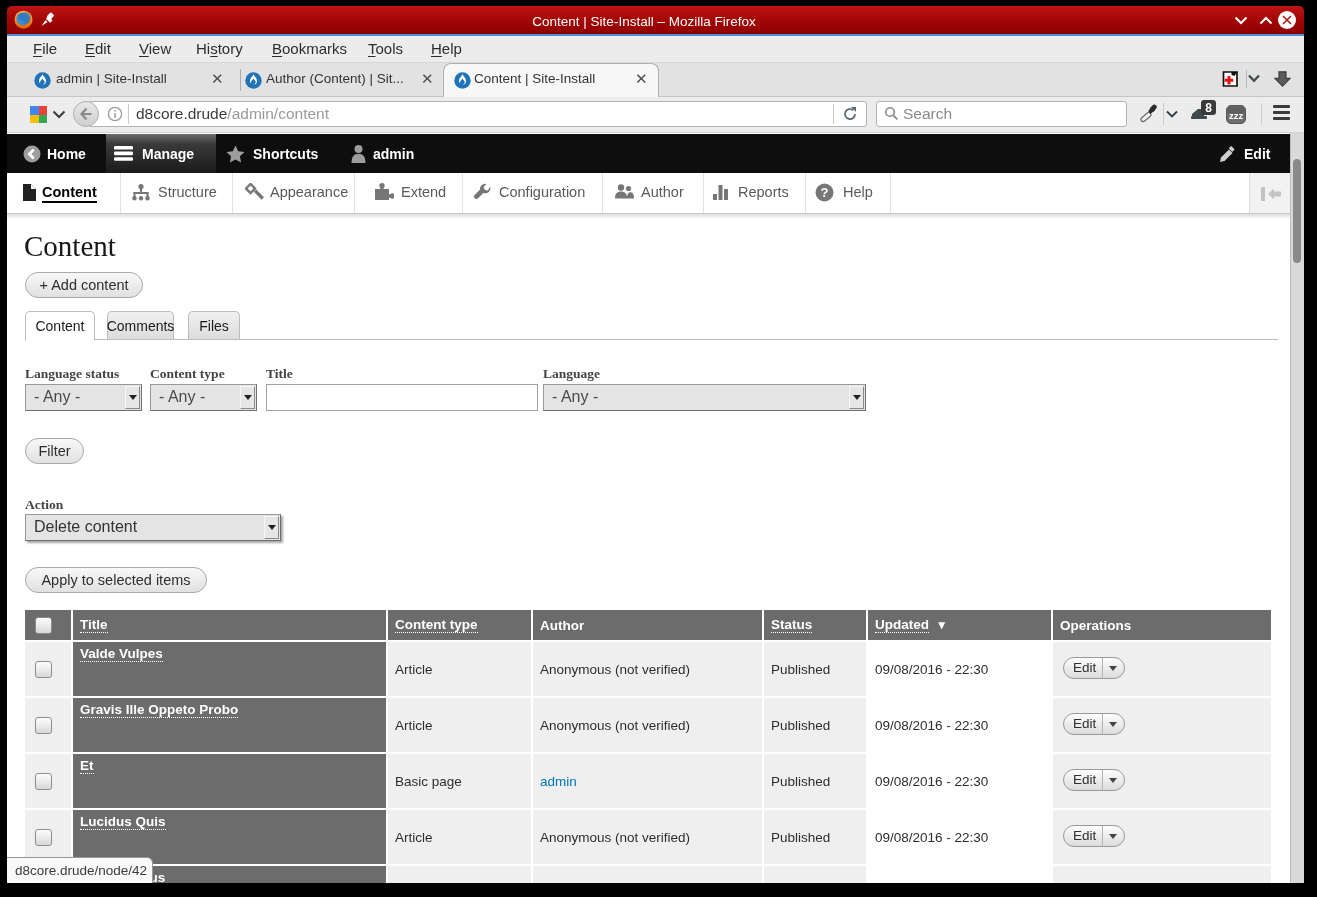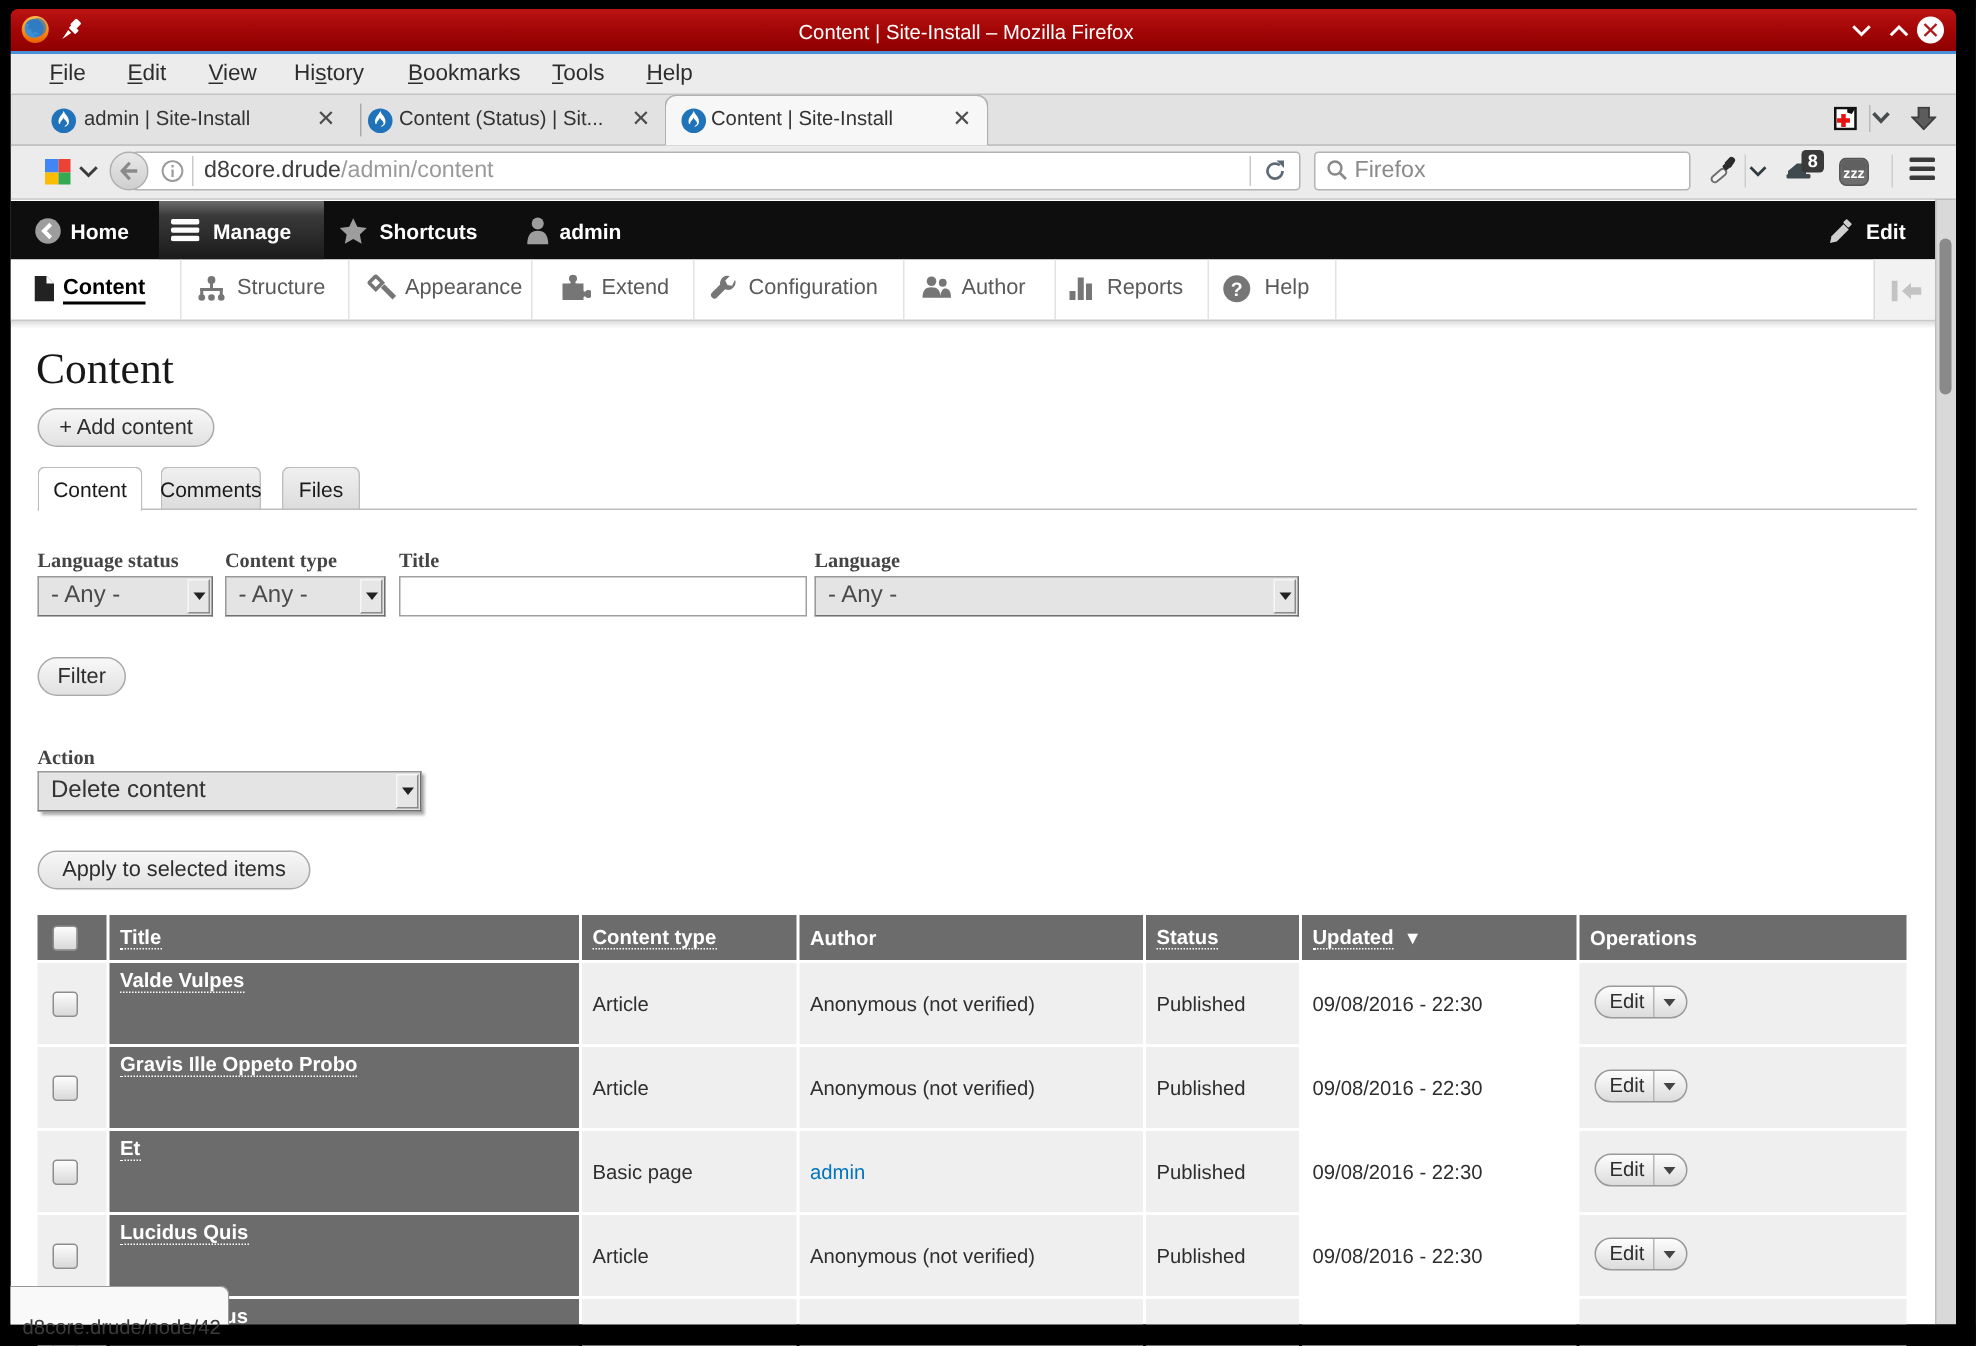--- a/index.html
+++ b/index.html
@@ -68,21 +68,21 @@
 .cb{width:15px;height:15px;border:1px solid #8d8d8d;border-radius:3px;
   background:linear-gradient(180deg,#fdfdfd,#d8d8d8);}
 .editbtn{display:inline-block;margin-left:3px;width:62px;height:22px;border:1px solid #999;border-radius:11px;
   background:linear-gradient(180deg,#fdfdfd,#dcdcdc);position:relative;box-sizing:border-box;}
 .editbtn:before{content:"Edit";position:absolute;left:9px;top:2px;font-size:13.5px;color:#2e2e2e;}
 .editbtn:after{content:"";position:absolute;right:7px;top:8px;width:0;height:0;
   border:4px solid transparent;border-top:5px solid #444;}
 .editbtn i{position:absolute;left:38px;top:0;width:1px;height:20px;background:#b5b5b5;}
 #tooltip{z-index:60;left:7px;top:857px;width:146px;height:26px;background:#f9f9f9;border:1px solid #989898;
   border-left:none;border-bottom:none;border-top-right-radius:6px;box-sizing:border-box;
-  font-size:13.5px;color:#3c3c3c;padding:19px 0 0 8px;}
+  font-size:13.5px;color:#3c3c3c;padding:5px 0 0 8px;}
 </style>
 </head>
 <body>
 <div id="root">
 
   <div class="abs" id="titlebar"></div>
   <div class="abs" id="titletext">Content | Site-Install – Mozilla Firefox</div>
   <div class="abs" id="blueline"></div>
 
   <div class="abs" id="menubar"></div>
@@ -138,21 +138,21 @@
     <div class="tabtitle" style="left:31px;">admin | Site-Install</div>
     <div class="tabclose" style="left:186px;">✕</div>
   </div>
   <div class="tab" style="left:240px;width:200px;">
     <svg class="tabicon" style="left:5px;" width="17" height="17" viewBox="0 0 17 17">
         <circle cx="8.5" cy="8.5" r="8.2" fill="#2072b9"></circle>
         <path d="M8.5,1.5 C8.5,4 5,5.5 5,9 a3.5,3.5 0 0 0 7,0 C12,5.5 8.5,4 8.5,1.5 Z" fill="#fff"></path>
         <path d="M8.3,6 C8.3,8 5.8,8.6 6.2,10.6 a2.4,2.4 0 0 0 4.6,-0.4 C10.4,8 8.3,7.8 8.3,6 Z" fill="#2072b9"></path>
         <ellipse cx="7" cy="11.8" rx="2.2" ry="1.4" fill="#2072b9"></ellipse>
       </svg>
-    <div class="tabtitle" style="left:26px;">Content (Status) | Sit...</div>
+    <div class="tabtitle" style="left:26px;">Author (Content) | Sit...</div>
     <div class="tabclose" style="left:181px;">✕</div>
   </div>
   <div class="tab" style="left:443px;width:258px;">
     <svg class="tabicon" style="left:11px;" width="17" height="17" viewBox="0 0 17 17">
         <circle cx="8.5" cy="8.5" r="8.2" fill="#2072b9"></circle>
         <path d="M8.5,1.5 C8.5,4 5,5.5 5,9 a3.5,3.5 0 0 0 7,0 C12,5.5 8.5,4 8.5,1.5 Z" fill="#fff"></path>
         <path d="M8.3,6 C8.3,8 5.8,8.6 6.2,10.6 a2.4,2.4 0 0 0 4.6,-0.4 C10.4,8 8.3,7.8 8.3,6 Z" fill="#2072b9"></path>
         <ellipse cx="7" cy="11.8" rx="2.2" ry="1.4" fill="#2072b9"></ellipse>
       </svg>
     <div class="tabtitle" style="left:31px;">Content | Site-Install</div>
@@ -197,21 +197,21 @@
   <div class="abs" style="left:833px;top:104px;width:1px;height:20px;background:#c9c9c9;"></div>
   <svg class="abs" style="left:842px;top:106px;" width="16" height="16" viewBox="0 0 16 16">
     <path d="M13,8 a5,5 0 1 1 -1.8,-3.8" stroke="#5c6a76" stroke-width="1.8" fill="none"></path>
     <path d="M9,1 h5 v5 Z" fill="#5c6a76"></path>
   </svg>
   <div class="field" style="left:876px;top:101px;width:251px;height:26px;"></div>
   <svg class="abs" style="left:884px;top:106px;" width="15" height="15" viewBox="0 0 15 15">
     <circle cx="6" cy="6" r="4.3" fill="none" stroke="#8a8a8a" stroke-width="1.6"></circle>
     <path d="M9.3,9.3 L13.3,13.3" stroke="#8a8a8a" stroke-width="1.8"></path>
   </svg>
-  <div class="abs" style="left:903px;top:105px;font-size:15.5px;color:#8a8a8a;">Firefox</div>
+  <div class="abs" style="left:903px;top:105px;font-size:15.5px;color:#8a8a8a;">Search</div>
   <svg class="abs" style="left:1139px;top:104px;" width="19" height="19" viewBox="0 0 19 19">
     <rect x="1.2" y="10.8" width="11.5" height="4.4" rx="2.2" transform="rotate(-40 7 13)" fill="#f2f2f2" stroke="#6e6e6e" stroke-width="1.3"></rect>
     <path d="M10.6,4.6 l2.8,-3 a2.3,2.3 0 0 1 3.9,2.6 l-2.5,3.6 Z" fill="#2b2b2b"></path>
     <rect x="9.6" y="4.6" width="5.6" height="4" rx="1" transform="rotate(-40 12.4 6.6)" fill="#2b2b2b"></rect>
   </svg>
   <div class="abs" style="left:1163px;top:103px;width:1px;height:22px;background:#cdcdcd;"></div>
   <svg class="abs" style="left:1166px;top:110px;" width="12" height="8" viewBox="0 0 12 8">
     <path d="M1,1.5 L6,6.5 L11,1.5" stroke="#2f3b40" stroke-width="1.8" fill="none"></path>
   </svg>
   <svg class="abs" style="left:1190px;top:99px;" width="28" height="24" viewBox="0 0 28 24">

